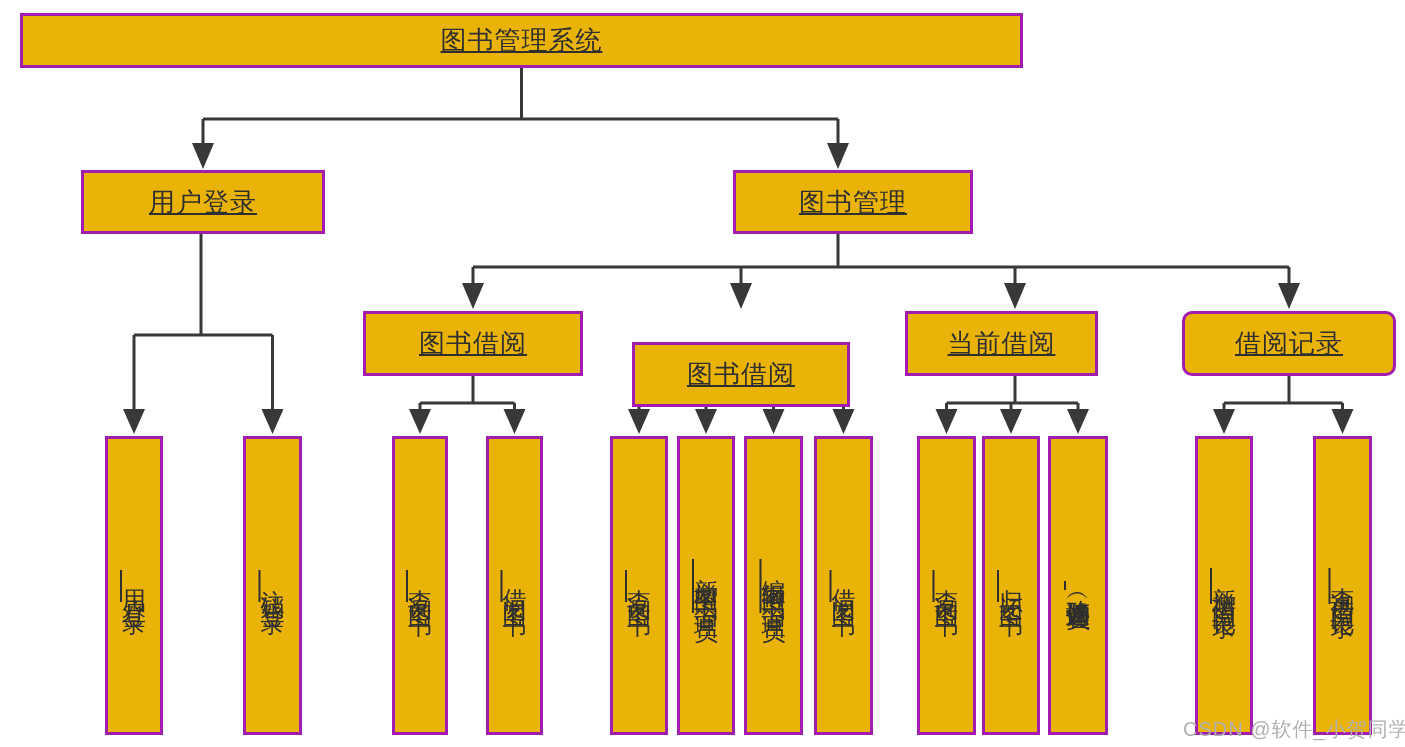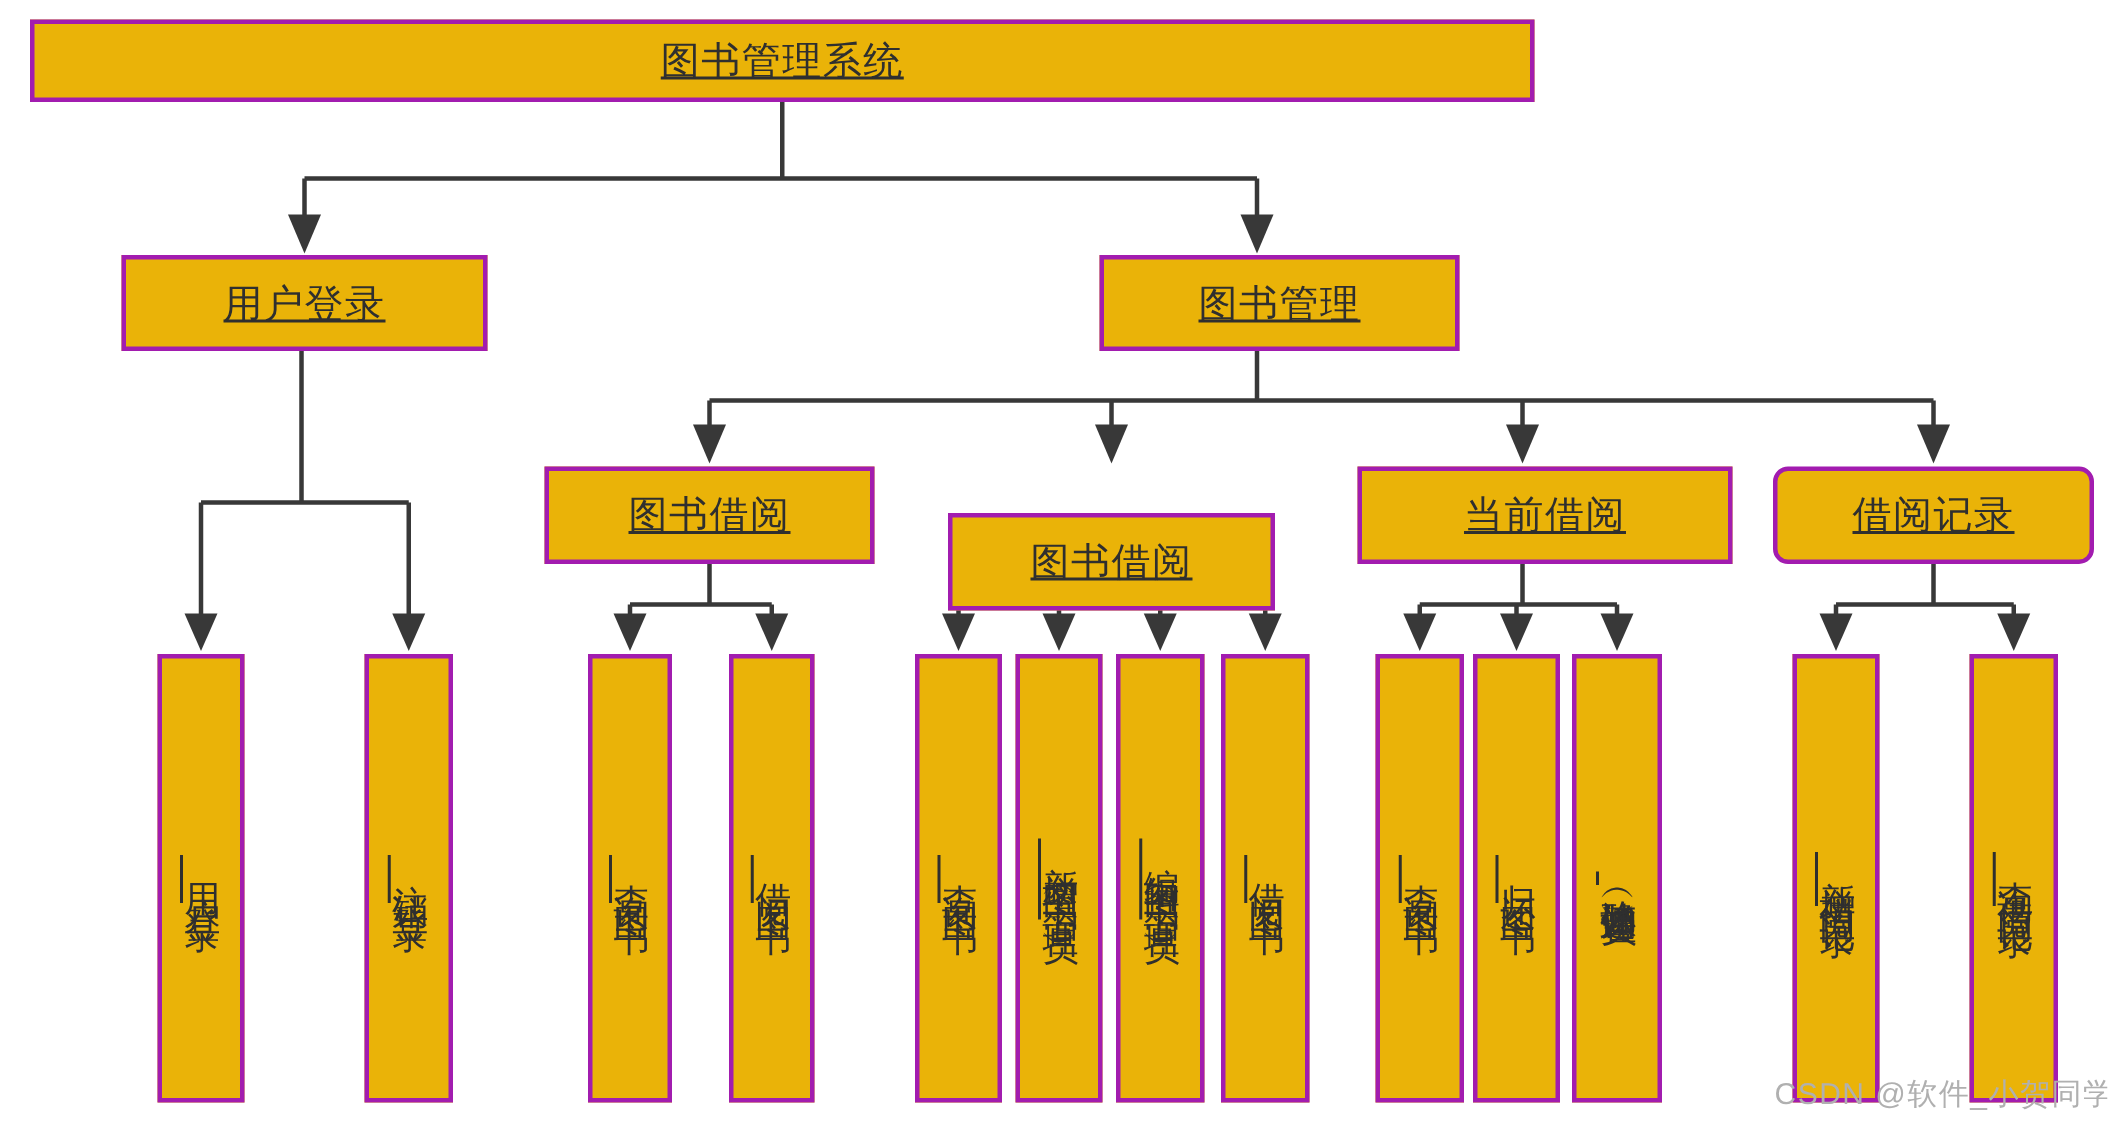--- a/index.html
+++ b/index.html
@@ -124,21 +124,21 @@
   <div class="box" style="left:718px; top:170px; width:240px; height:64px;margin-left:15px;">
     <span class="hlabel">图书管理</span>
   </div>
 
   <div class="box" style="left:363px; top:311px; width:220px; height:65px;">
     <span class="hlabel">图书借阅</span>
   </div>
   <div class="box" style="left:632px; top:311px; width:218px; height:65px;margin-top:31px;">
     <span class="hlabel">图书借阅</span>
   </div>
-  <div class="box" style="left:905px; top:311px; width:250px; height:65px;">
+  <div class="box" style="left:905px; top:311px; width:193px; height:65px;">
     <span class="hlabel">当前借阅</span>
   </div>
   <div class="box" style="left:1182px; top:311px; width:214px; height:65px;border-radius:10px;">
     <span class="hlabel">借阅记录</span>
   </div>
 
   <div class="box leaf" style="left:105px; width:58px;">
     <span class="vt">用户登录</span>
   </div>
   <div class="box leaf" style="left:243px; width:59px;">

